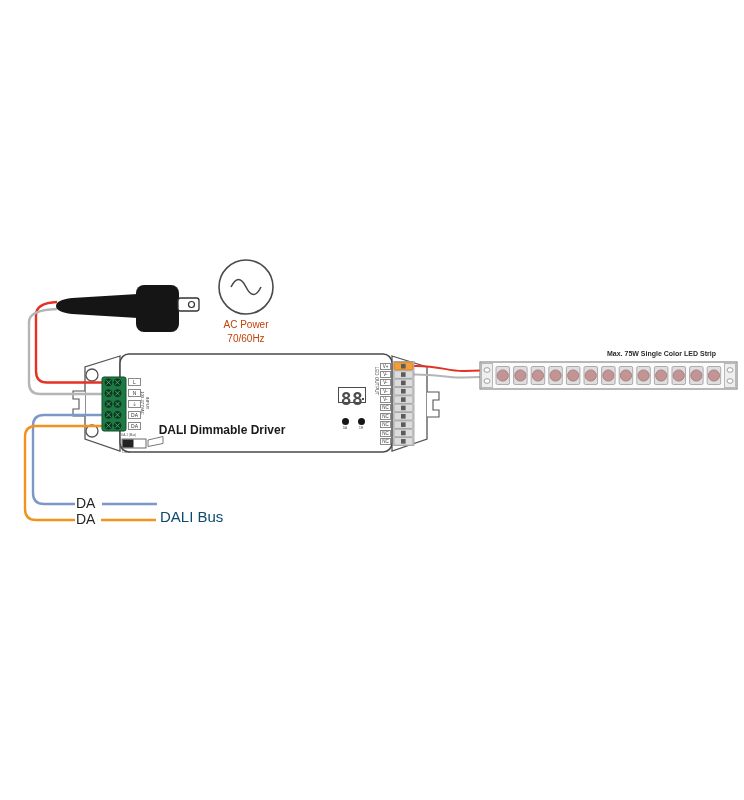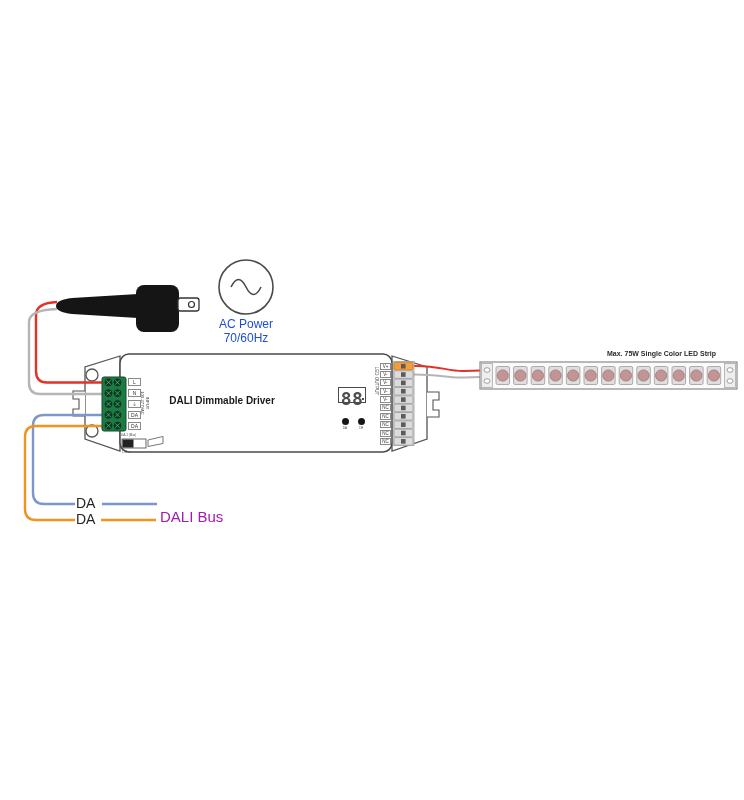--- a/index.html
+++ b/index.html
@@ -3,37 +3,37 @@
 <meta charset="utf-8">
 <style>
   html,body{margin:0;padding:0;background:#ffffff;}
   .canvas{position:relative;width:744px;height:800px;background:#fff;overflow:hidden;
           font-family:"Liberation Sans",sans-serif;color:#222;}
   svg{position:absolute;left:0;top:0;}
   .txt{position:absolute;white-space:nowrap;color:#2a2a2a;}
   .center{transform:translateX(-50%);text-align:center;}
   .vtext{position:absolute;white-space:nowrap;transform:translate(-50%,-50%) rotate(90deg);
          color:#444;text-align:center;}
-  .ac-label{font-size:12px;line-height:13.5px;color:#1d4ed8;}
-  .driver-title{font-size:10px;font-weight:bold;color:#1a1a1a;}
+  .ac-label{font-size:10px;line-height:13.5px;color:#c2410c;}
+  .driver-title{font-size:12px;font-weight:bold;color:#1a1a1a;margin-top:28px;}
   .tlabel{position:absolute;box-sizing:border-box;border:0.6px solid #8a8a8a;background:#fff;
           font-size:5px;line-height:7px;text-align:center;color:#333;overflow:hidden;}
   .olabel{position:absolute;box-sizing:border-box;border:0.6px solid #8a8a8a;background:#fff;
           font-size:4.5px;line-height:6px;text-align:center;color:#333;overflow:hidden;}
   .seg-display{position:absolute;left:338px;top:387px;width:28px;height:16px;
                border:1.5px solid #4a4a4a;box-sizing:border-box;background:#fff;
                font-family:"DejaVu Sans Mono",monospace;font-weight:bold;font-size:18px;
                line-height:21px;text-align:center;color:#4d4d4d;letter-spacing:0.5px;}
   .seg-dot{position:absolute;right:1px;bottom:2px;width:2px;height:2px;background:#4d4d4d;}
   .btn{position:absolute;width:7px;height:7px;border-radius:50%;background:#161616;}
   .btn-label{position:absolute;font-size:3px;color:#444;transform:translateX(-50%);}
   .tiny{font-size:3px;color:#555;}
   .strip-label{font-size:7px;font-weight:bold;color:#2b2b2b;}
   .da-label{font-size:14px;color:#252525;}
-  .bus-label{font-size:15px;color:#a21caf;}
+  .bus-label{font-size:15px;color:#0c4a6e;}
 </style>
 </head>
 <body>
 
 <div class="canvas">
 
   <svg width="744" height="800" viewBox="0 0 744 800">
 
     <g>
       <path d="M120,356 L85,367 L85,439 L120,451 Z" fill="#ffffff" stroke="#555" stroke-width="1.3"></path>

